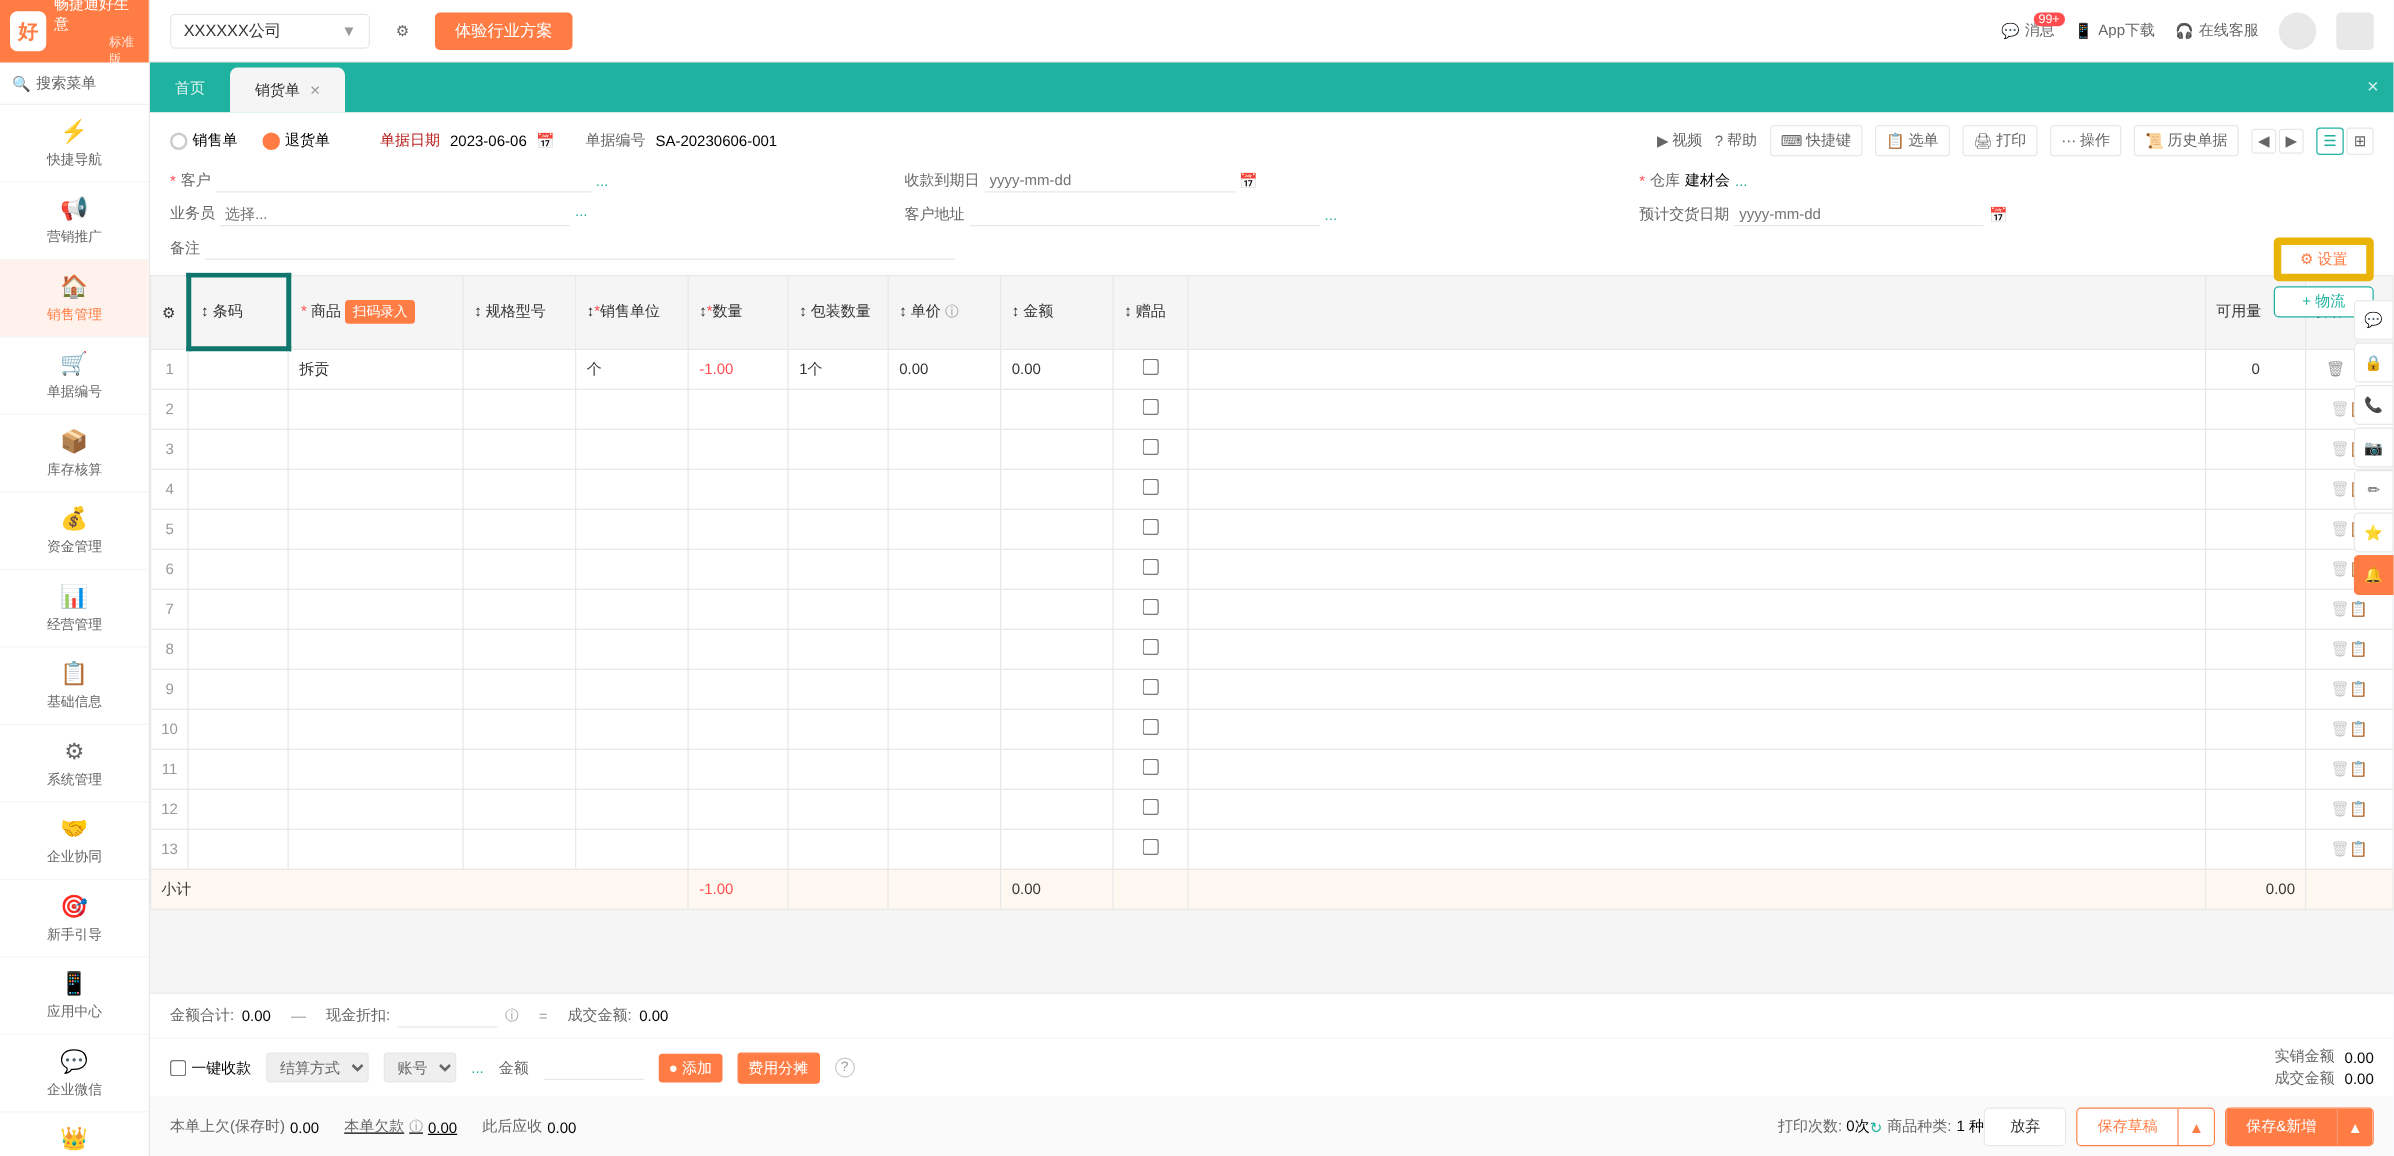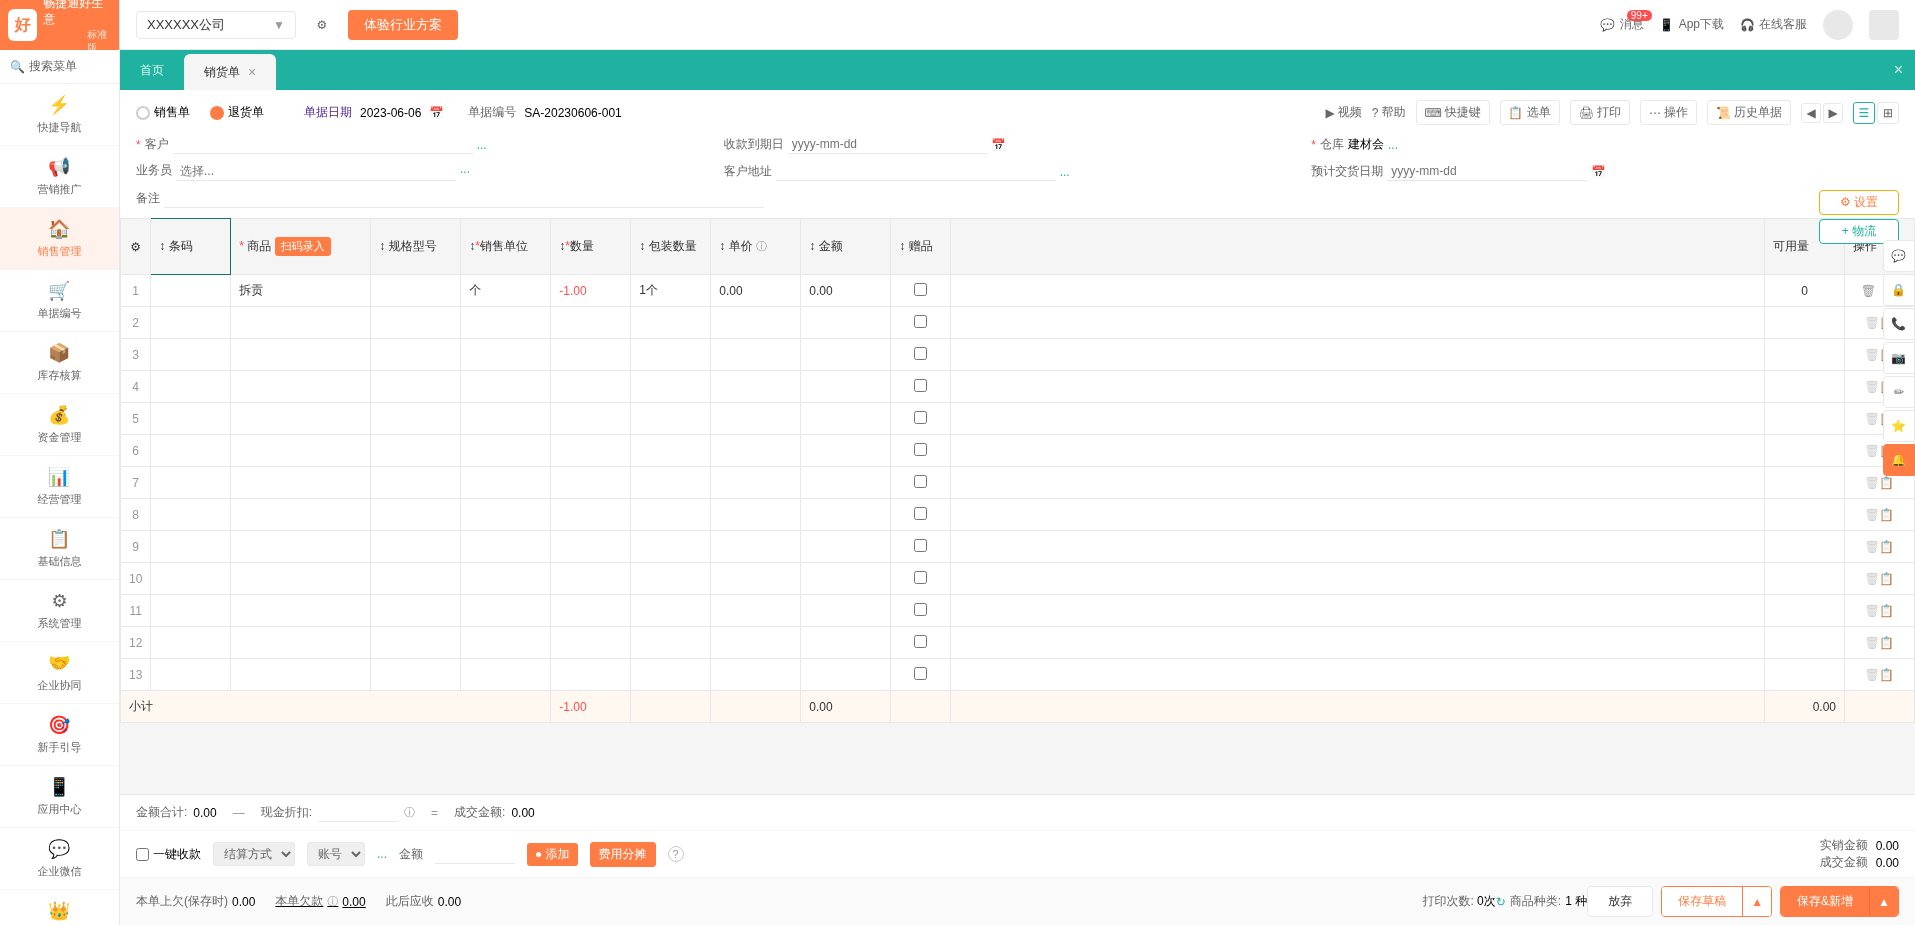--- a/index.html
+++ b/index.html
@@ -57,21 +57,21 @@
     .fypg-btn.active { background: #ff7d45; color: #fff; }
 
     .action-row-btns { display: flex; align-items: center; gap: 8px; }
     .discard-btn { border: 1px solid #e8e8e8; background: #fff; color: #333; border-radius: 4px; padding: 6px 20px; cursor: pointer; }
 
     .nav-arrows { display: flex; gap: 2px; }
     .nav-arrow { width: 20px; height: 20px; border: 1px solid #e8e8e8; border-radius: 3px; display: flex; align-items: center; justify-content: center; cursor: pointer; color: #666; font-size: 12px; }
     .view-icons { display: flex; gap: 2px; }
     .view-icon { width: 22px; height: 22px; border: 1px solid #e8e8e8; border-radius: 3px; display: flex; align-items: center; justify-content: center; cursor: pointer; color: #666; }
     .view-icon.active { border-color: #20b2a0; color: #20b2a0; }
-    .set-btn { border: 1px solid #eab308; color: #ff7d45; background: #fff; border-radius: 4px; padding: 3px 10px; cursor: pointer; white-space: nowrap; font-size: 12px; }
+    .set-btn { border: 6px solid #eab308; color: #ff7d45; background: #fff; border-radius: 4px; padding: 3px 10px; cursor: pointer; white-space: nowrap; font-size: 12px; }
     .wl-btn { border: 1px solid #20b2a0; color: #20b2a0; background: #fff; border-radius: 4px; padding: 3px 10px; cursor: pointer; white-space: nowrap; font-size: 12px; }
   </style>
 </head>
 <body>
 
 <div style="display:flex; width:1915px; height:925px; overflow:hidden;">
 
   <div class="sidebar">
     <div class="sidebar-logo">
       <div class="logo-icon">
@@ -196,21 +196,21 @@
           <div style="display:flex; align-items:center; gap:4px;">
             <div style="width:14px; height:14px; border-radius:50%; border:2px solid #ccc; display:inline-block;"></div>
             <span>销售单</span>
           </div>
           <div style="display:flex; align-items:center; gap:4px;">
             <div style="width:14px; height:14px; border-radius:50%; border:2px solid #ff7d45; background:#ff7d45; display:inline-block;"></div>
             <span>退货单</span>
           </div>
 
           <div style="display:flex; align-items:center; gap:8px; margin-left:20px;">
-            <span style="color:#4c1d95;">单据日期</span>
+            <span style="color:#b91c1c;">单据日期</span>
             <span style="font-weight:500;">2023-06-06</span>
             <span style="color:#20b2a0; cursor:pointer;">📅</span>
             <span style="color:#666; margin-left:16px;">单据编号</span>
             <span style="font-weight:500;">SA-20230606-001</span>
           </div>
 
           <div style="margin-left:auto; display:flex; align-items:center; gap:10px;">
             <div class="toolbar-item">
               <span>▶</span>
               <span>视频</span>
@@ -299,21 +299,21 @@
       </div>
 
       <div style="flex:1; overflow:hidden; display:flex; flex-direction:column;">
         <div style="overflow-y:auto; flex:1;">
           <table class="data-table" style="width:100%; border-collapse:collapse; background:#fff;">
             <thead>
               <tr>
                 <th style="width:30px; border:1px solid #e8e8e8; padding:6px 8px; background:#f5f5f5; text-align:center;">
                   <span>⚙</span>
                 </th>
-                <th style="width:80px; border:1px solid #0f766e; padding:19px 8px; background:#f5f5f5;">
+                <th style="width:80px; border:4px solid #0f766e; padding:19px 8px; background:#f5f5f5;">
                   <span>↕</span> 条码
                 </th>
                 <th style="width:140px; border:1px solid #e8e8e8; padding:6px 8px; background:#f5f5f5;">
                   <span style="color:#ff4d4f;">*</span> 商品
                   <button class="scan-btn">扫码录入</button>
                 </th>
                 <th style="width:90px; border:1px solid #e8e8e8; padding:6px 8px; background:#f5f5f5;">
                   <span>↕</span> 规格型号
                 </th>
                 <th style="width:90px; border:1px solid #e8e8e8; padding:6px 8px; background:#f5f5f5;">

